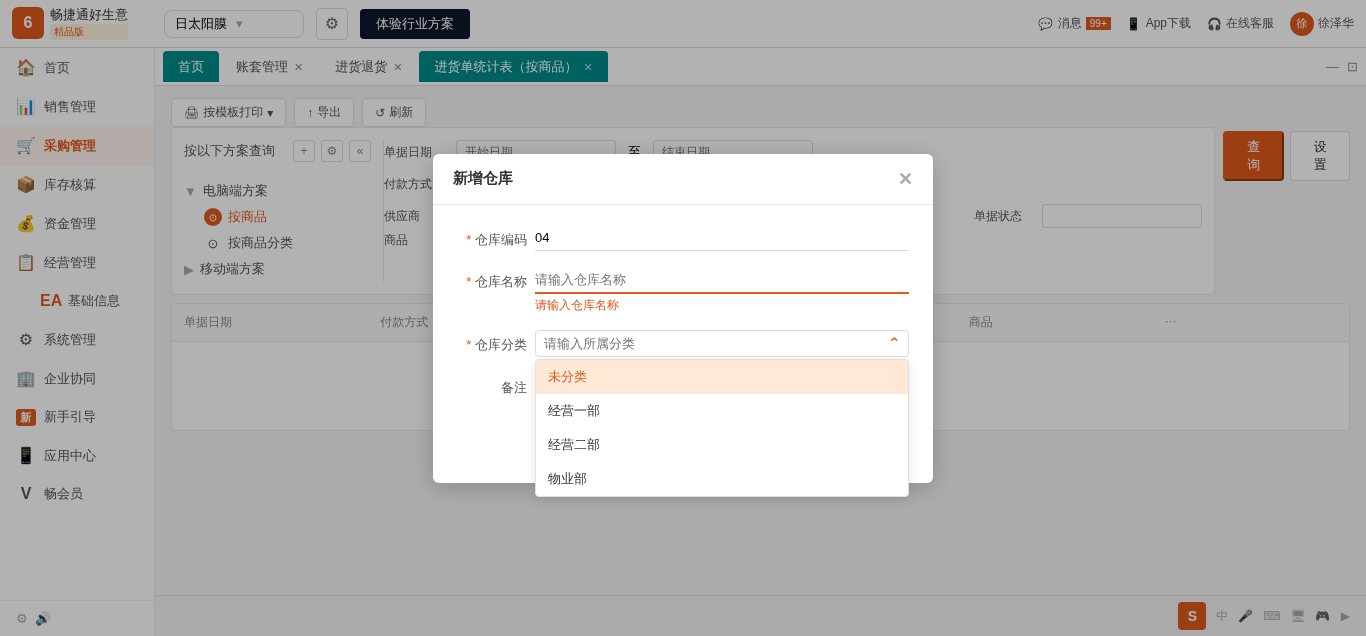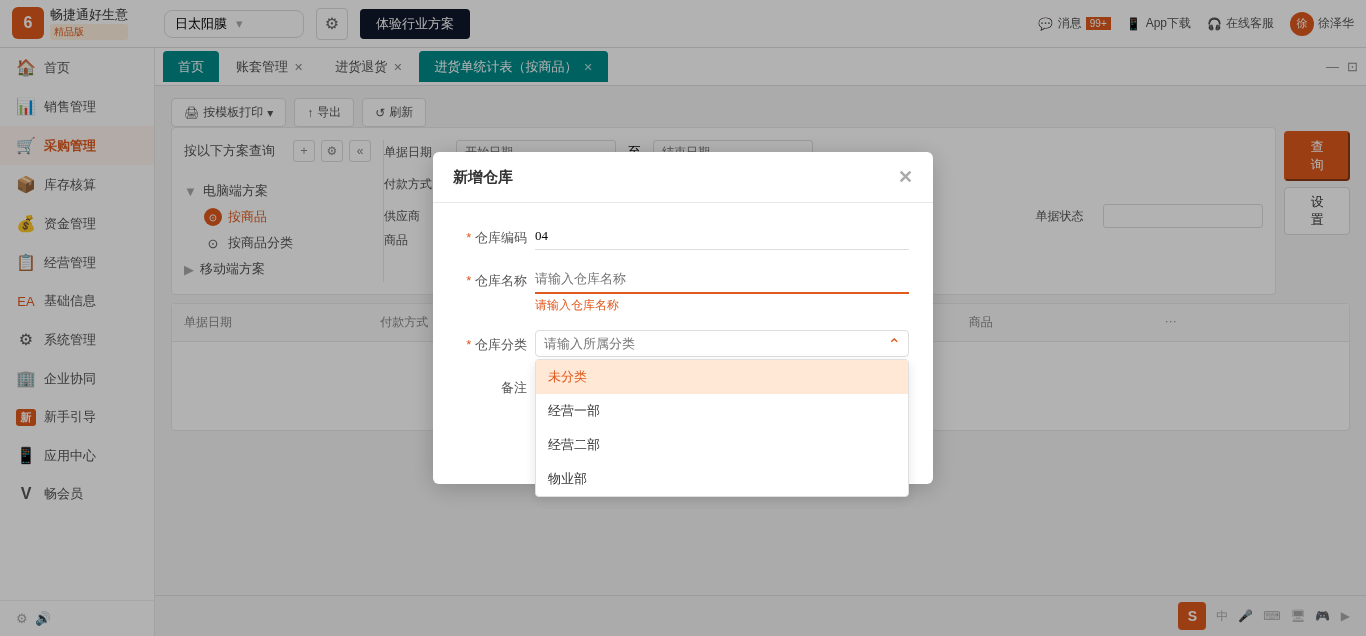--- a/index.html
+++ b/index.html
@@ -260,21 +260,20 @@
     .form-label {
       min-width: 70px; text-align: right; color: #555;
       font-size: 13px; padding-top: 6px; line-height: 1.4;
     }
     .required { color: #e05a1e; }
     .form-field { flex: 1; position: relative; }
     .form-input {
       width: 100%; border: none; border-bottom: 1px solid #ddd;
       padding: 5px 0; font-size: 13px; outline: none;
       background: transparent;
-      font-family: Liberation Serif, serif;
     }
     .form-input.error-border { border-bottom: 2px solid #e05a1e; }
     .error-msg { color: #e05a1e; font-size: 12px; margin-top: 3px; }
     .classification-input {
       width: 100%; border: 1px solid #ddd; border-radius: 4px;
       padding: 5px 32px 5px 8px; font-size: 13px; outline: none;
       background: #fff;
     }
     .classification-toggle {
       position: absolute; right: 8px; top: 50%; transform: translateY(-50%);
@@ -398,21 +397,21 @@
     </div>
     <div class="sidebar-item">
       <span class="sidebar-icon">💰</span>
       <span>资金管理</span>
     </div>
     <div class="sidebar-item">
       <span class="sidebar-icon">📋</span>
       <span>经营管理</span>
     </div>
     <div class="sidebar-item">
-      <span class="sidebar-icon" style="font-size:13px;font-weight:normal;color:#e05a1e;">EA</span>
+      <span class="sidebar-icon" style="font-size:16px;font-weight:bold;color:#e05a1e;margin-left:24px;">EA</span>
       <span>基础信息</span>
     </div>
     <div class="sidebar-item">
       <span class="sidebar-icon">⚙</span>
       <span>系统管理</span>
     </div>
     <div class="sidebar-item">
       <span class="sidebar-icon">🏢</span>
       <span>企业协同</span>
     </div>
@@ -533,21 +532,21 @@
               </div>
               <div class="filter-row">
                 <span class="filter-label">商品</span>
                 <input class="filter-input" type="text" style="width: 300px;">
                 <span style="color:#aaa;margin-left:4px;">···</span>
               </div>
             </div>
           </div>
         </div>
 
-        <div style="display:flex;flex-direction:column;gap:6px;padding-top:4px;">
+        <div style="display:flex;gap:6px;padding-top:4px;">
           <button class="query-btn">查询</button>
           <button class="settings-btn">设置</button>
         </div>
       </div>
 
       <div class="table-area">
         <div class="table-header">
           <span class="th">单据日期</span>
           <span class="th">付款方式</span>
           <span class="th">供应商</span>

